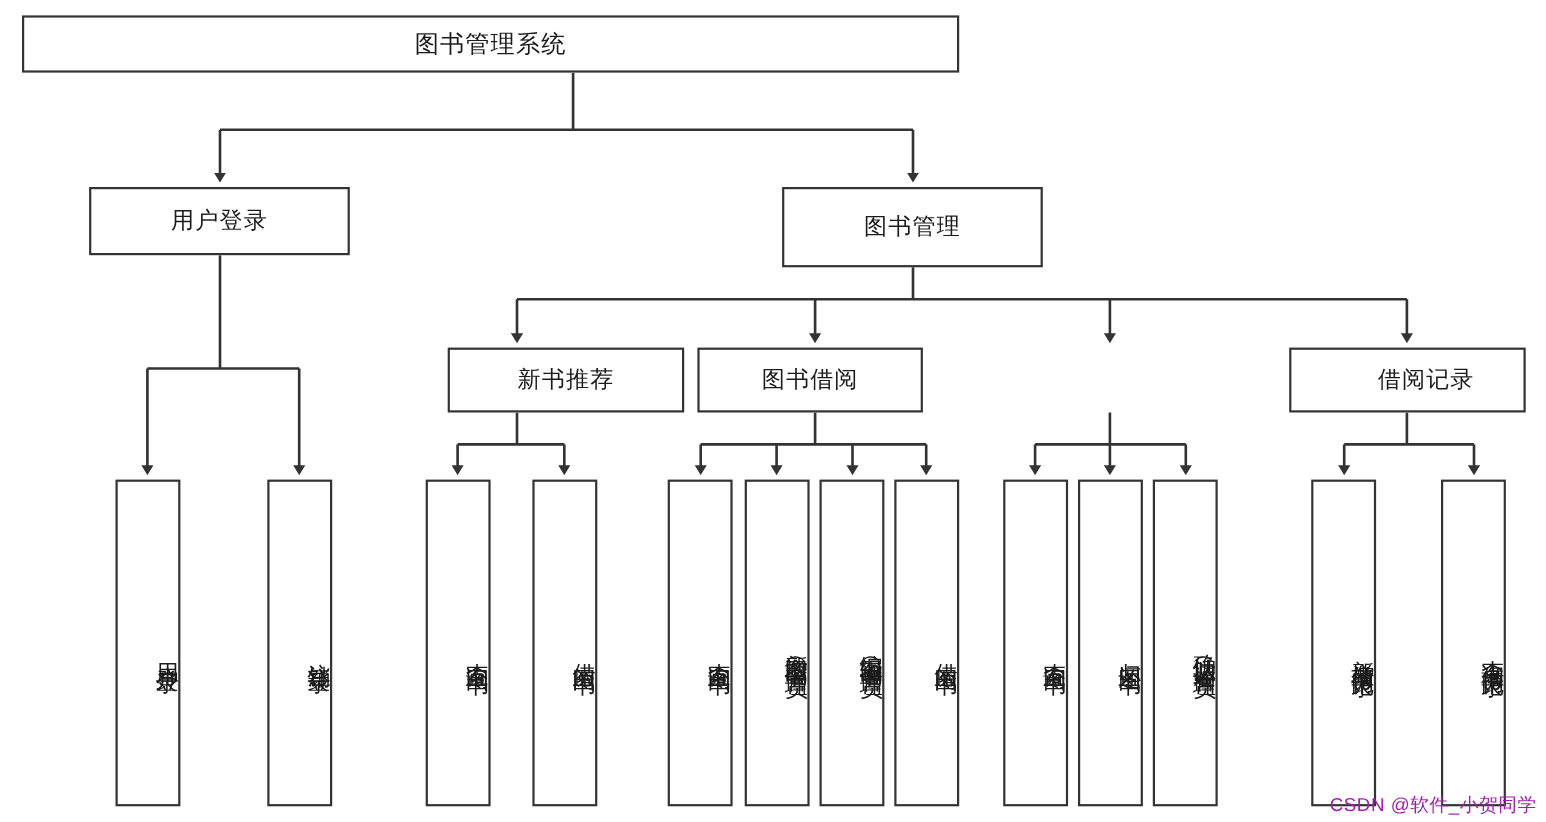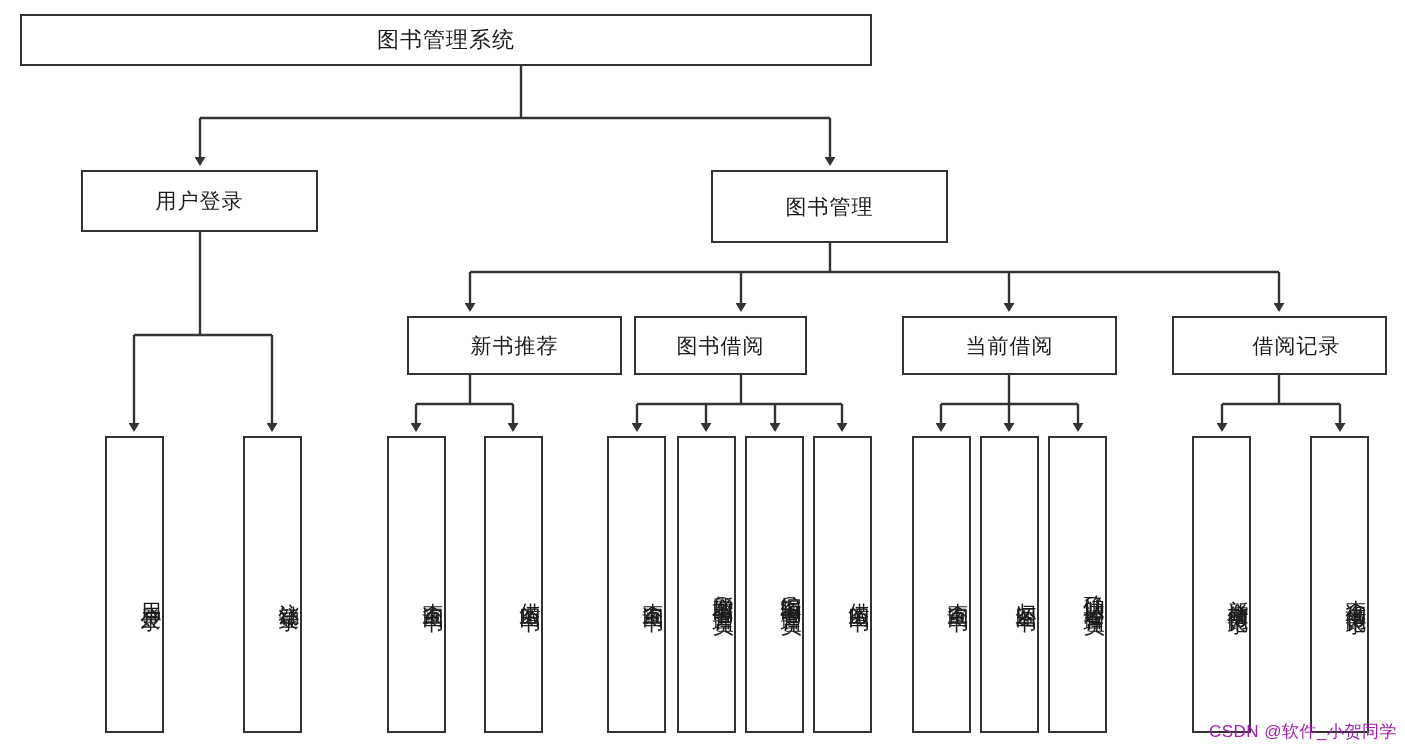--- a/index.html
+++ b/index.html
@@ -137,27 +137,24 @@
   </div>
 
   <div class="node horiz" style="left:711px; top:170px; width:237px; height:73px;">
     <span class="label">图书管理</span>
   </div>
 
   <div class="node horiz" style="left:363px; top:316px; width:215px; height:59px;margin-left:44px;">
     <span class="label">新书推荐</span>
   </div>
 
-  <div class="node horiz" style="left:634px; top:316px; width:173px; height:59px;text-align:right;">
+  <div class="node horiz" style="left:634px; top:316px; width:205px; height:59px;text-align:right;">
     <span class="label">图书借阅</span>
   </div>
 
-  <div class="node horiz" style="left:902px; top:316px; width:215px; height:59px;">
-    <span class="label">当前借阅</span>
-  </div>
 
   <div class="node horiz" style="left:1172px; top:316px; width:215px; height:59px;padding-left:34px;">
     <span class="label">借阅记录</span>
   </div>
 
   <div class="node vert" style="left:105px; top:436px; width:59px; height:297px;">
     <span class="label">用户登录</span>
   </div>
 
   <div class="node vert" style="left:243px; top:436px; width:59px; height:297px;">

